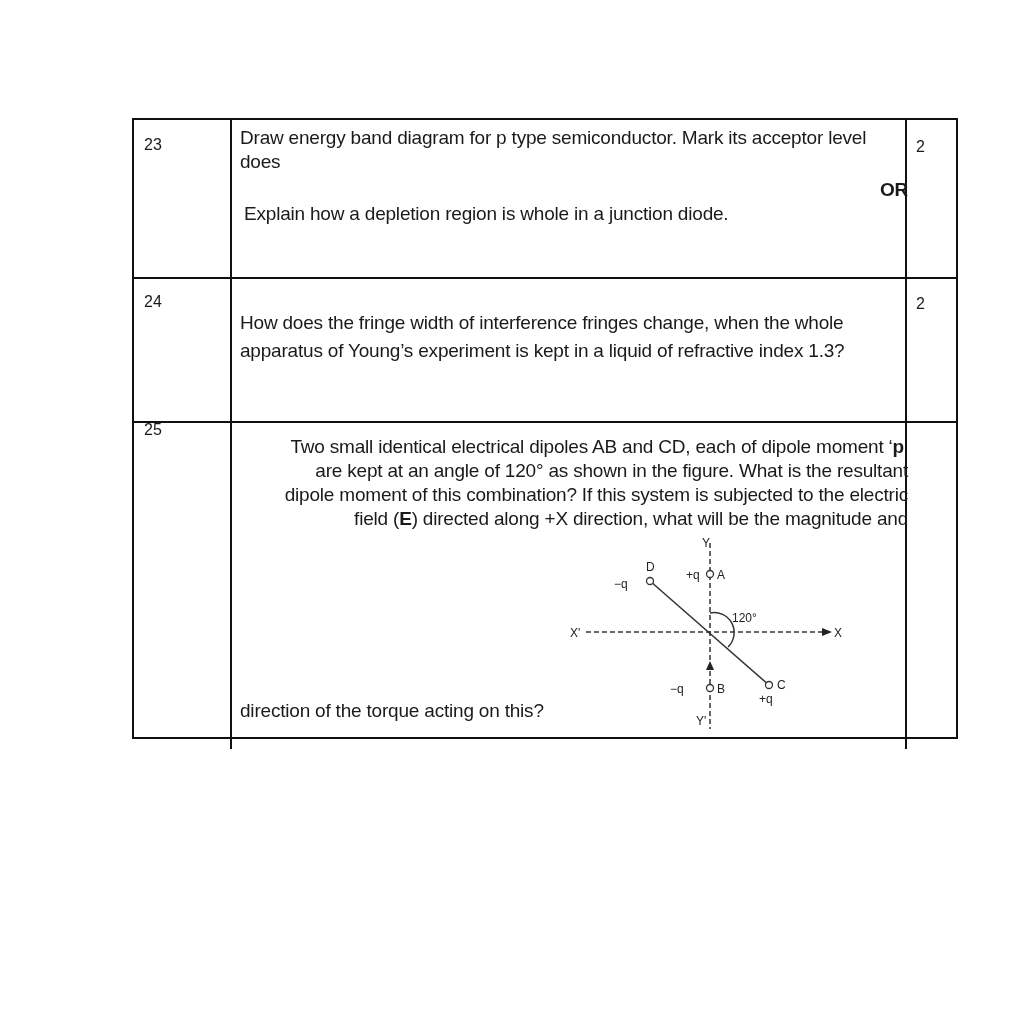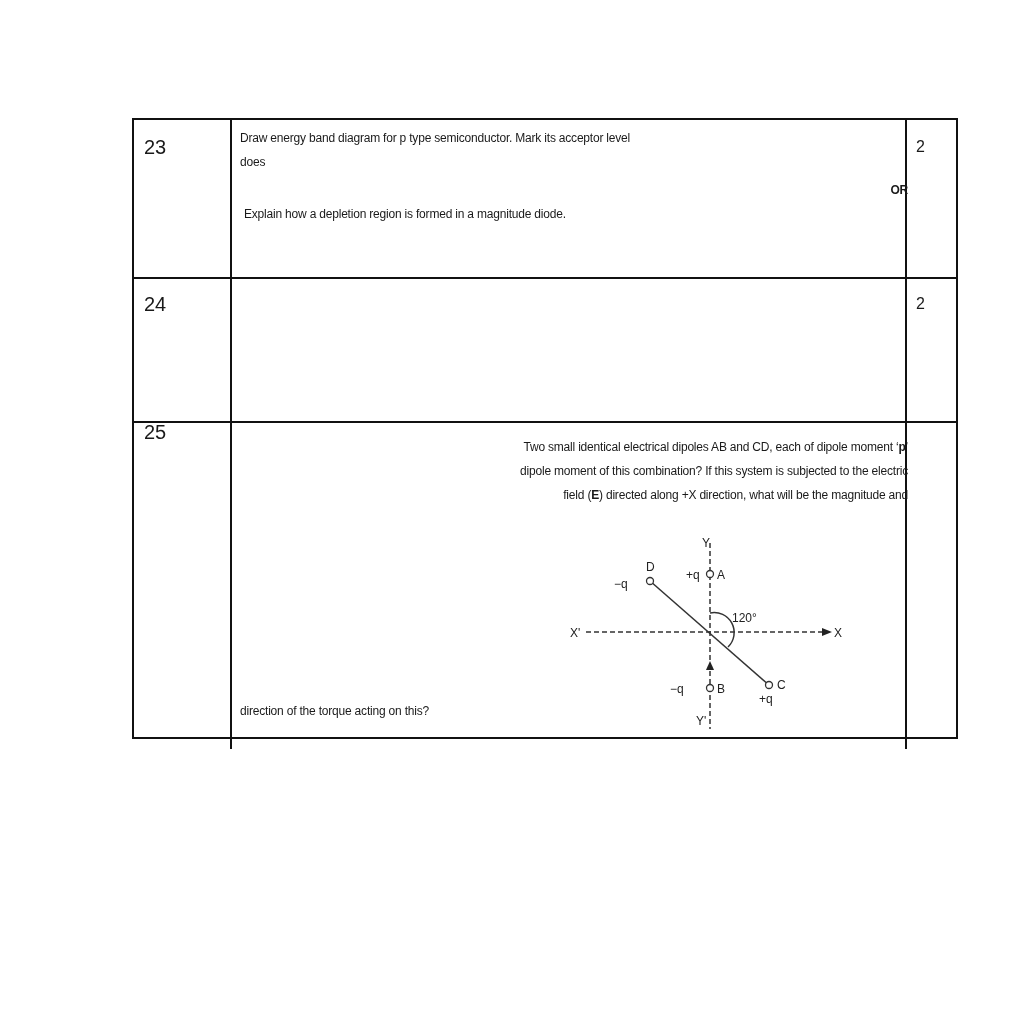--- a/index.html
+++ b/index.html
@@ -7,58 +7,63 @@
          font-family:"Liberation Sans", "DejaVu Sans", sans-serif; color:#1a1a1a; }
   .table { position:absolute; left:132px; top:118px; width:826px; height:621px;
            border:2px solid #111; box-sizing:border-box; }
   .row { position:absolute; left:0; width:822px; box-sizing:border-box; }
   .row.r1 { top:0; height:159px; border-bottom:2px solid #111; }
   .row.r2 { top:159px; height:144px; border-bottom:2px solid #111; }
   .row.r3 { top:285px; height:344px; }
   .vline { position:absolute; top:0; bottom:0; width:2px; background:#111; }
   .vline.a { left:96px; }
   .vline.b { left:771px; }
-  .num { position:absolute; left:10px; font-size:20px; }
+  .num { position:absolute; left:10px; font-size:16px; }
   .marks { position:absolute; left:782px; font-size:16px; }
-  .q { position:absolute; left:106px; width:668px; font-size:12px; line-height:24px; letter-spacing:-0.2px; }
+  .q { position:absolute; left:106px; width:668px; font-size:19px; line-height:24px; letter-spacing:-0.2px; }
   .or { font-weight:bold; text-align:right; margin-left:-20px; }
   .fig { position:absolute; left:430px; top:128px; width:290px; height:200px; }
   .fig text { font-family:"Liberation Sans", sans-serif; font-size:12px; fill:#222; }
 </style>
 </head>
 <body>
 
 <div class="table">
 
   <div class="row r1">
     <div class="vline a"></div>
     <div class="vline b"></div>
     <div class="num" style="top:16px;">23</div>
     <div class="q" style="top:6px;">
       <div>Draw energy band diagram for p type semiconductor. Mark its acceptor level</div>
       <div>does</div>
       <div class="or" style="margin-top:4px;">OR</div>
-      <div style="margin-left:4px;">Explain how a depletion region is formed in a magnitude diode.</div>
+      <div style="margin-left:4px;">Explain how a depletion region is whole in a junction diode.</div>
     </div>
     <div class="marks" style="top:18px;">2</div>
   </div>
 
   <div class="row r2">
     <div class="vline a"></div>
     <div class="vline b"></div>
     <div class="num" style="top:14px;">24</div>
+    <div class="q" style="top:30px; line-height:28px;">
+      <div>How does the fringe width of interference fringes change, when the whole</div>
+      <div>apparatus of Young’s experiment is kept in a liquid of refractive index 1.3?</div>
+    </div>
     <div class="marks" style="top:16px;">2</div>
   </div>
 
   <div class="row r3">
     <div class="vline a"></div>
     <div class="vline b"></div>
     <div class="num" style="top:16px;">25</div>
     <div class="q" style="top:30px;text-align:right;">
       <div><span>Two small identical electrical dipoles AB and CD, each of dipole moment ‘</span><b>p</b><span>’</span></div>
+      <div>are kept at an angle of 120° as shown in the figure. What is the resultant</div>
       <div>dipole moment of this combination? If this system is subjected to the electric</div>
       <div><span>field (</span><b>E</b><span>) directed along +X direction, what will be the magnitude and</span></div>
     </div>
     <div class="q" style="top:294px;">direction of the torque acting on this?</div>
 
     <svg class="fig" viewBox="0 0 290 200">
 
       <line x1="146" y1="10" x2="146" y2="196" stroke="#333" stroke-width="1.5" stroke-dasharray="5,3"></line>
 
       <line x1="22" y1="99" x2="258" y2="99" stroke="#333" stroke-width="1.5" stroke-dasharray="5,3"></line>

